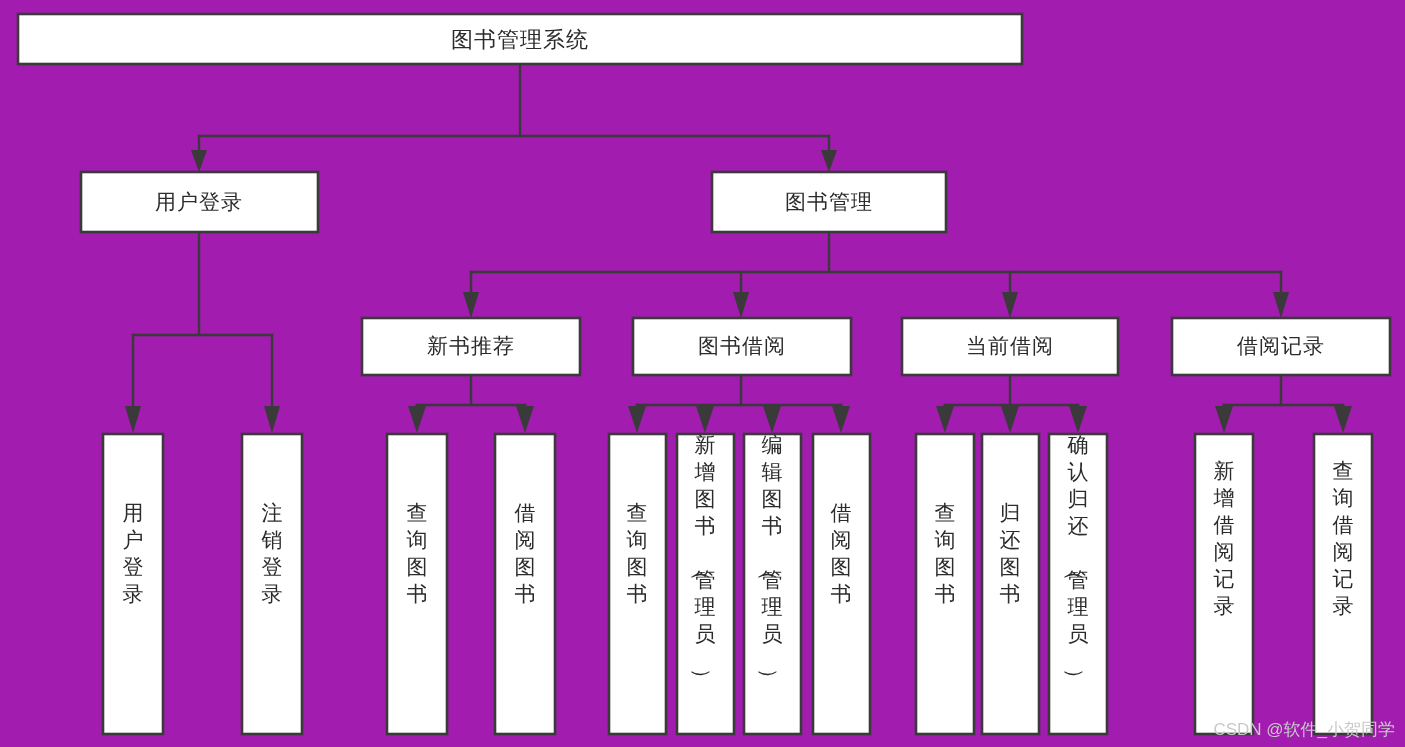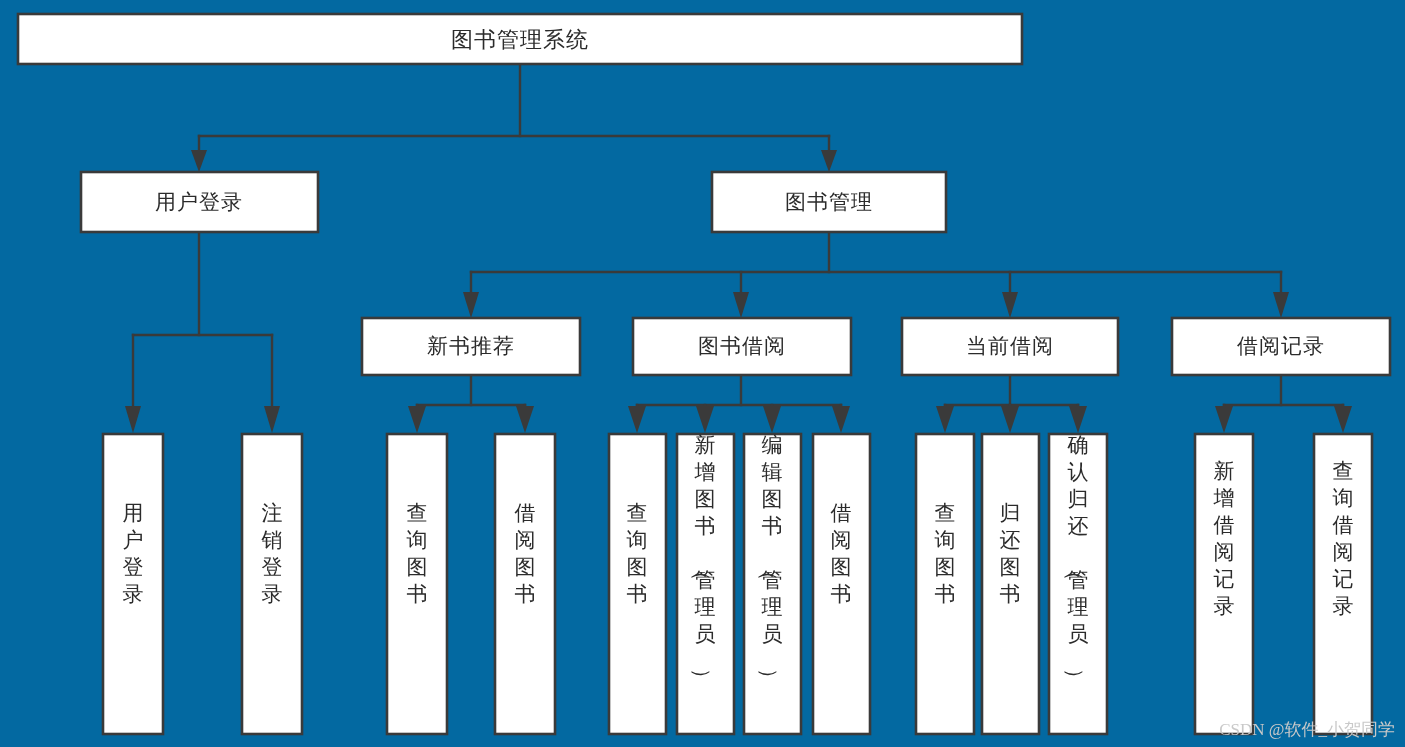--- a/index.html
+++ b/index.html
@@ -8,21 +8,21 @@
     padding: 0;
     background: #ffffff;
   }
   body {
     font-family: "Liberation Sans", "DejaVu Sans", sans-serif;
   }
   #diagram-root {
     position: relative;
     width: 1405px;
     height: 747px;
-    background: #0369a1;
+    background: #a21caf;
     overflow: hidden;
   }
   svg#tree-svg {
     position: absolute;
     left: 0;
     top: 0;
     width: 1405px;
     height: 747px;
     display: block;
   }
@@ -58,21 +58,21 @@
   .arrow-head {
     fill: #3a3a3a;
     stroke: none;
   }
   .watermark {
     position: absolute;
     right: 10px;
     bottom: 6px;
     color: #c9c9c9;
     font-size: 17px;
-    font-family: Liberation Serif, serif;
+    font-family: Liberation Sans, sans-serif;
     white-space: nowrap;
     user-select: none;
     pointer-events: none;
   }
 </style>
 </head>
 <body>
 
 <div id="diagram-root">
 

